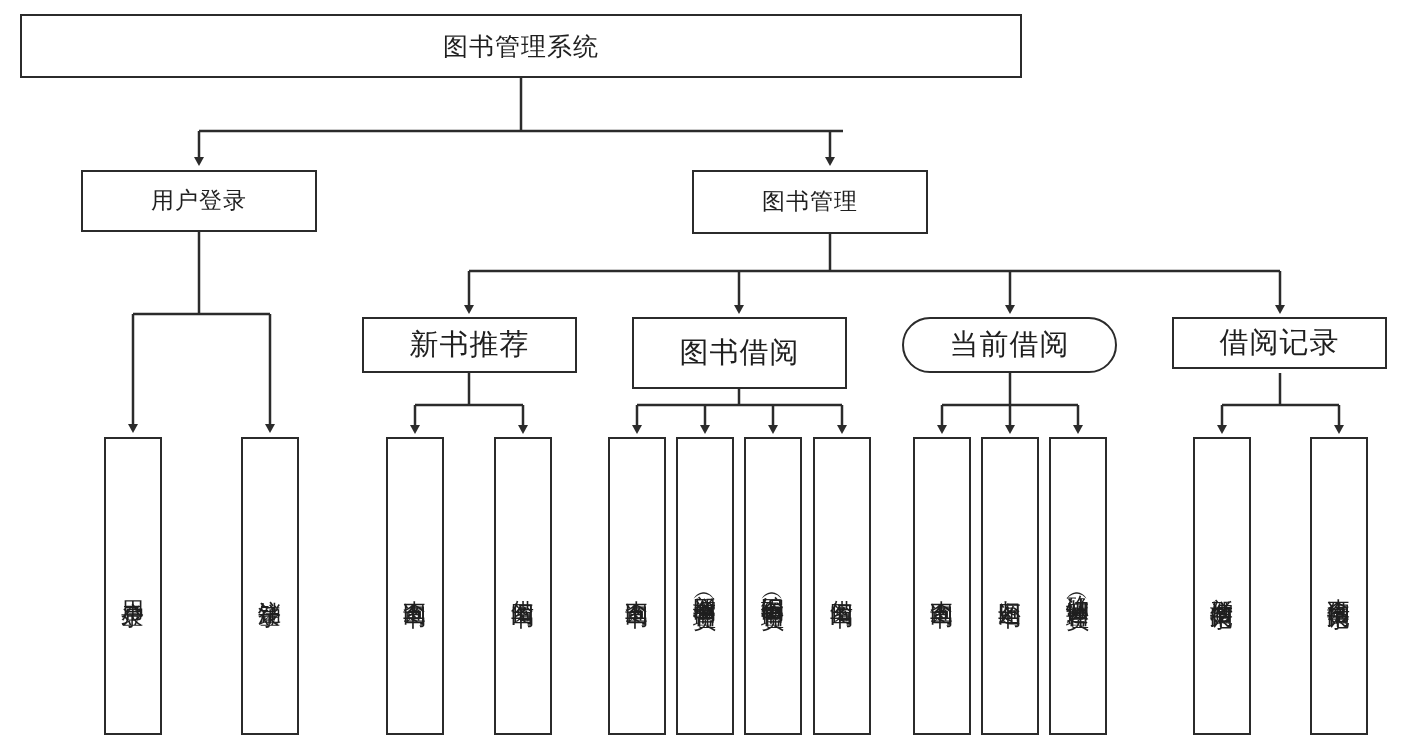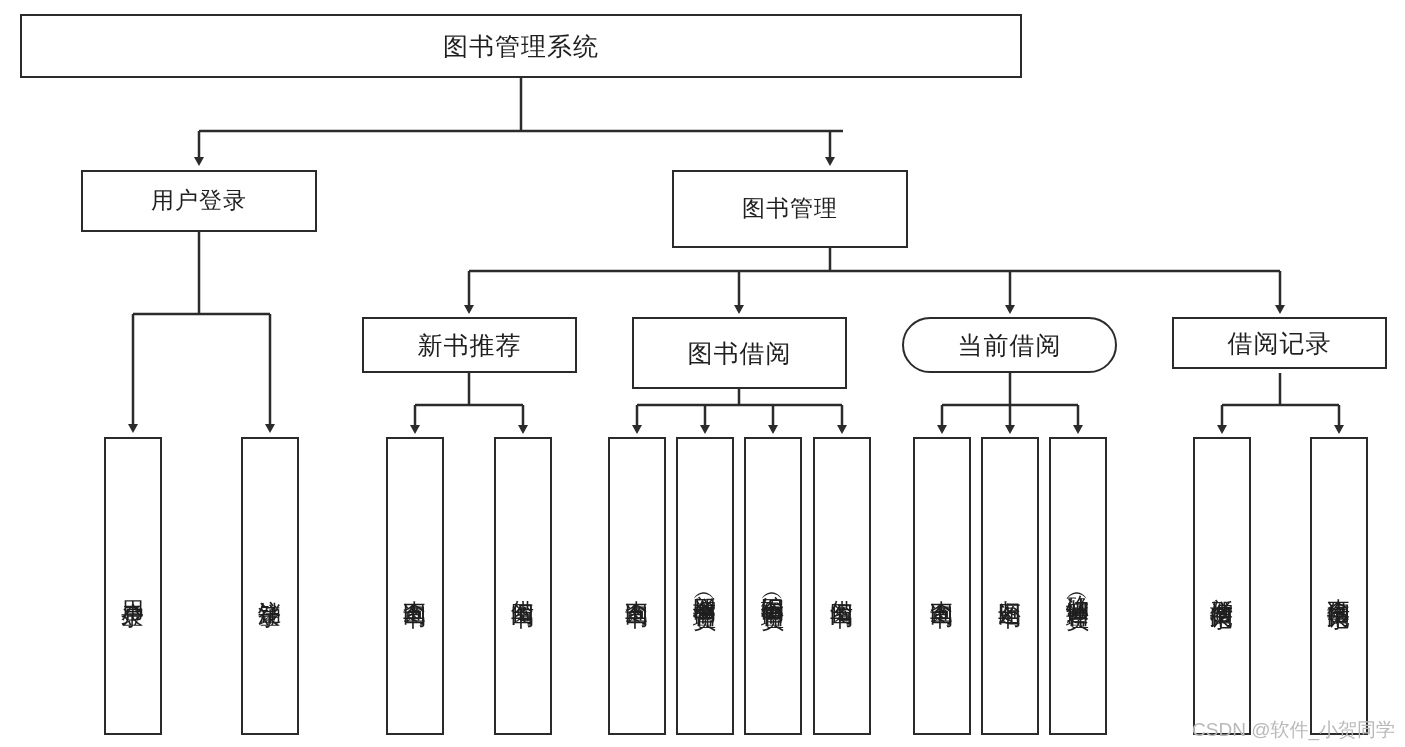--- a/index.html
+++ b/index.html
@@ -40,21 +40,21 @@
     z-index: 3;
   }
   .node.level-1 {
     font-size: 25px;
     border-width: 2px;
   }
   .node.level-2 {
     font-size: 23px;
   }
   .node.level-3 {
-    font-size: 25px;
+    font-size: 29px;
   }
   .node.leaf {
     font-size: 23px;
     align-items: center;
     justify-content: center;
     padding: 6px 0;
   }
   .node .label {
     line-height: 1.28;
     letter-spacing: 1px;
@@ -131,21 +131,21 @@
     <path d="M1339,405 L1339,426" stroke="#2b2b2b" stroke-width="2.5" fill="none" marker-end="url(#arrow)"></path>
   </svg>
 
   <div class="node level-1" style="left:20px; top:14px; width:1002px; height:64px;">
     <span class="label">图书管理系统</span>
   </div>
 
   <div class="node level-2" style="left:81px; top:170px; width:236px; height:62px;">
     <span class="label">用户登录</span>
   </div>
-  <div class="node level-2" style="left:672px; top:170px; width:236px; height:78px;">
+  <div class="node level-2" style="left:692px; top:170px; width:236px; height:64px;">
     <span class="label">图书管理</span>
   </div>
 
   <div class="node level-3" style="left:362px; top:317px; width:215px; height:56px;">
     <span class="label">新书推荐</span>
   </div>
   <div class="node level-3" style="left:632px; top:317px; width:215px; height:72px;">
     <span class="label">图书借阅</span>
   </div>
   <div class="node level-3" style="left:902px; top:317px; width:215px; height:56px;border-radius:28px;">
@@ -192,14 +192,13 @@
     <span class="label">确认归还（管理员）</span>
   </div>
 
   <div class="node leaf" style="left:1193px; top:437px; width:58px; height:298px;">
     <span class="label">新增借阅记录</span>
   </div>
   <div class="node leaf" style="left:1310px; top:437px; width:58px; height:298px;">
     <span class="label">查询借阅记录</span>
   </div>
 
-  <div id="watermark">CSDN @软件_小贺同学</div>
 </div>
 
 </body></html>

